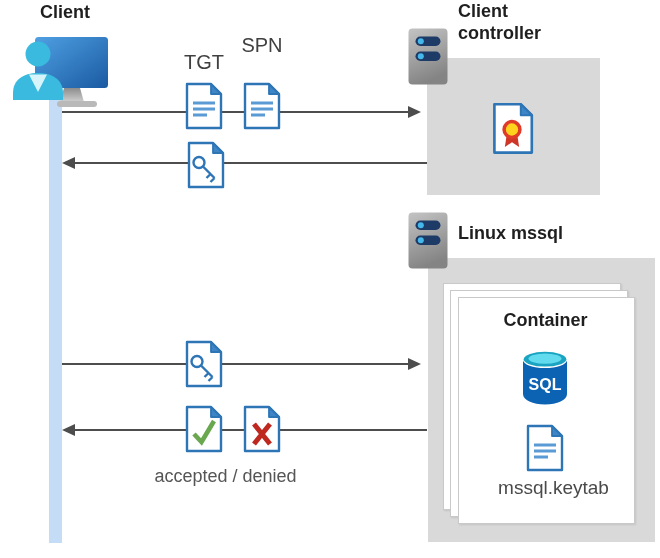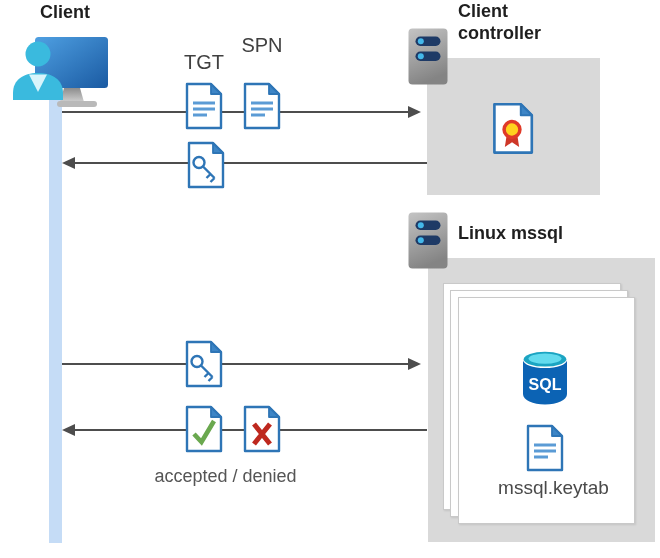--- a/index.html
+++ b/index.html
@@ -150,18 +150,19 @@
 
   <div class="abs lbl-bold ctr" style="left:15px;top:2px;width:100px;">Client</div>
 
   <div class="abs lbl-bold" style="left:458px;top:1px;width:118px;">Client controller</div>
 
   <div class="abs lbl-bold" style="left:458px;top:223px;width:180px;">Linux mssql</div>
 
   <div class="abs lbl-reg ctr" style="left:183px;top:51px;width:42px;">TGT</div>
   <div class="abs lbl-reg ctr" style="left:241px;top:34px;width:42px;">SPN</div>
 
+  <div class="abs lbl-bold ctr" style="left:458px;top:310px;width:175px;">Container</div>
 
   <div class="abs lbl-file ctr" style="left:458px;top:477px;width:175px;">mssql.keytab</div>
 
   <div class="abs lbl-cap ctr" style="left:138px;top:466px;width:175px;text-align:center;">accepted / denied</div>
 
 </div>
 
 </body></html>

